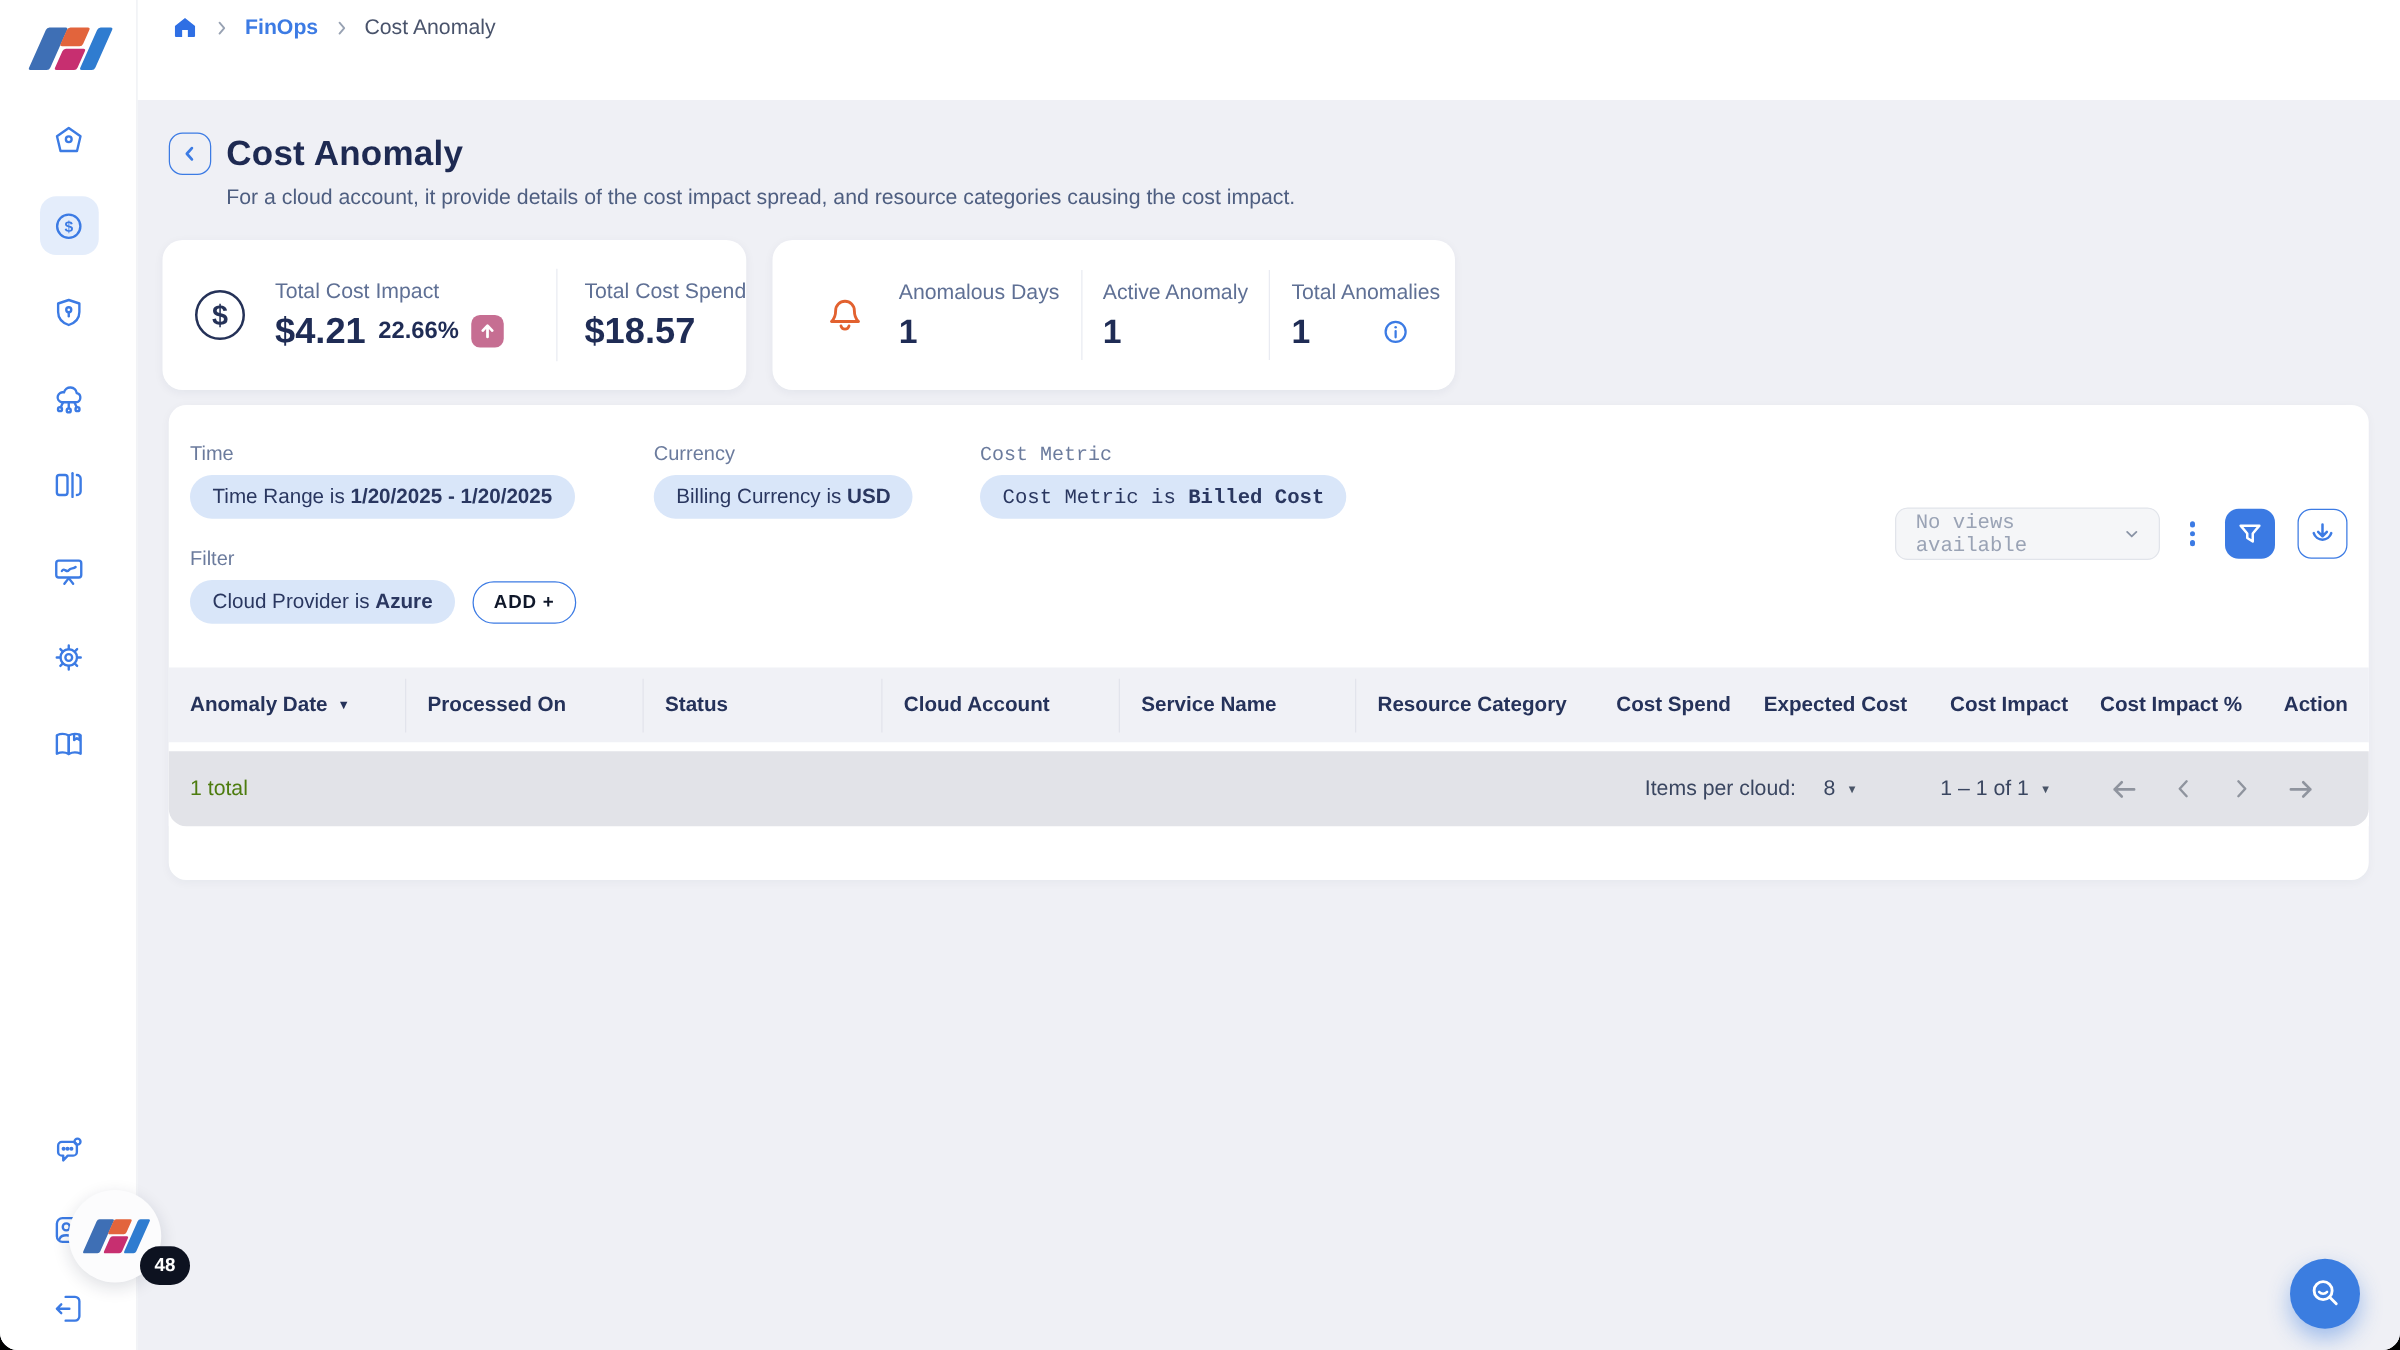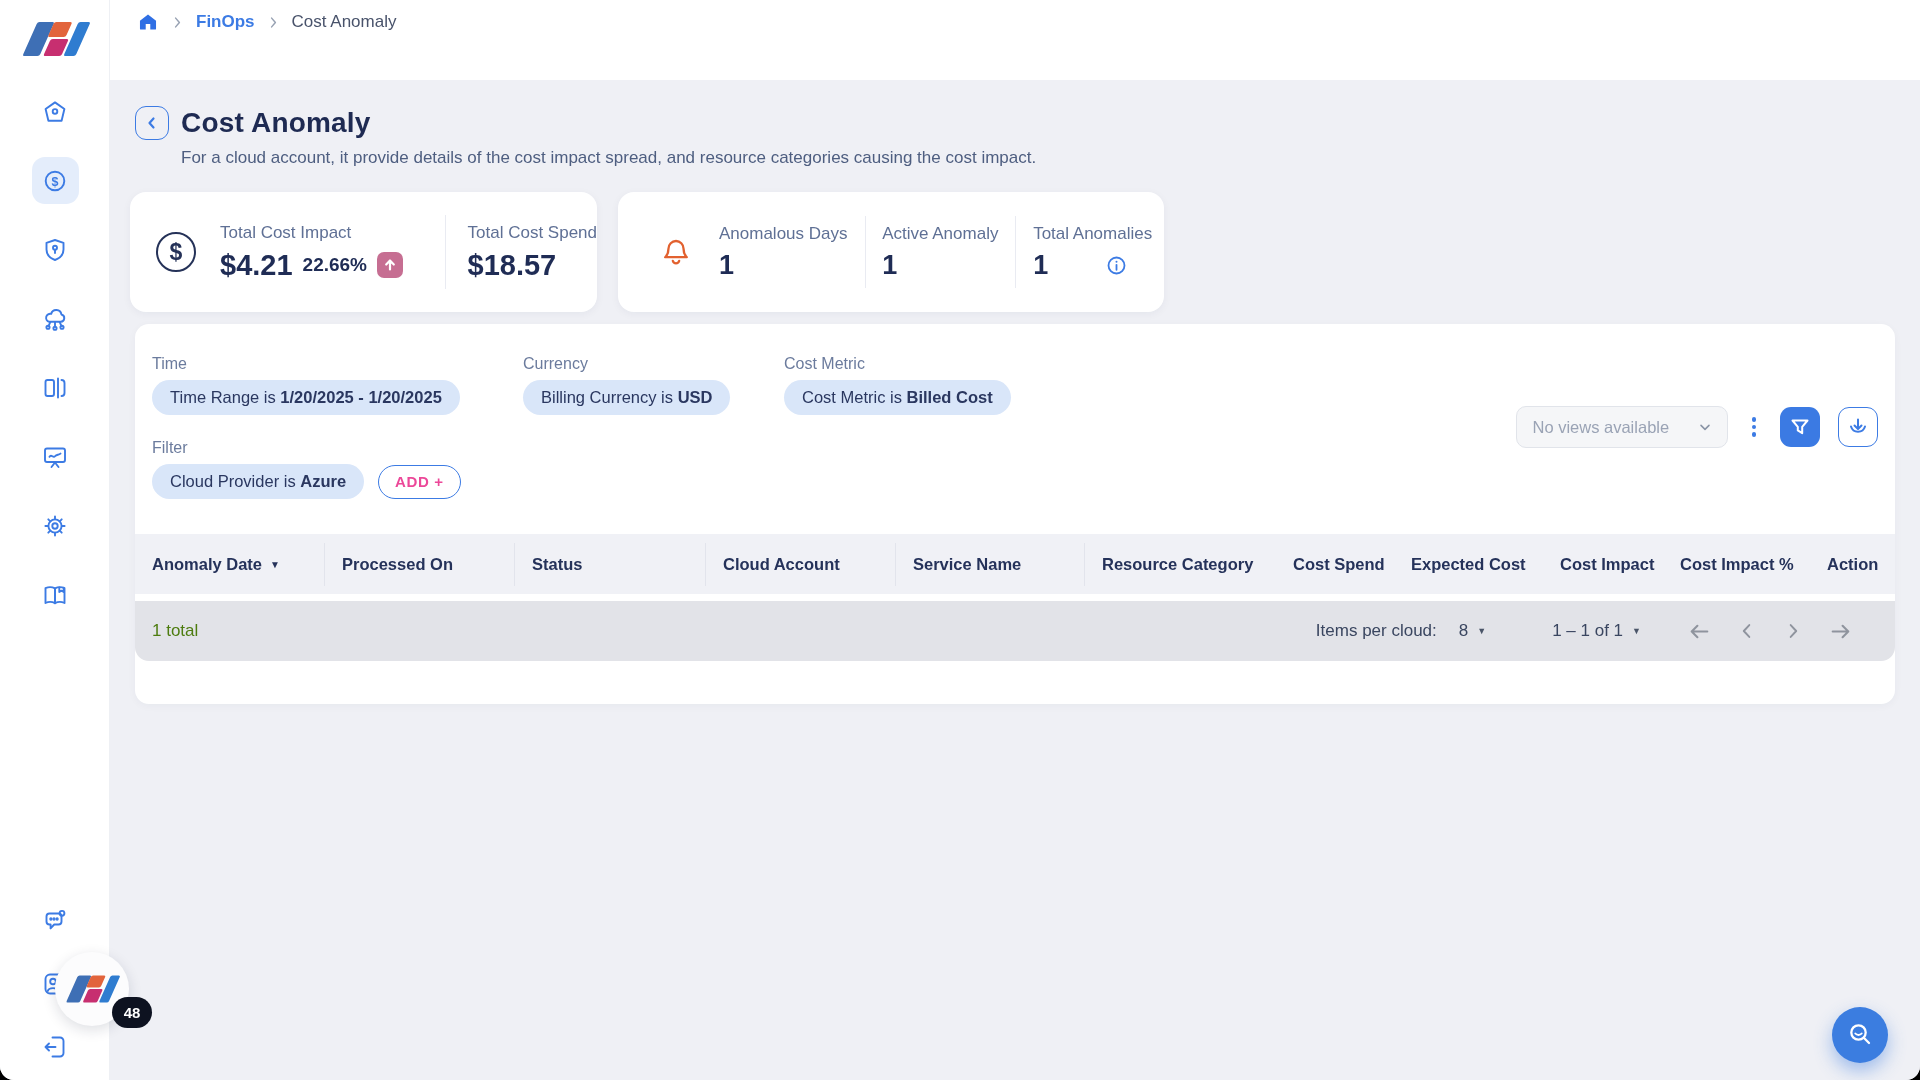--- a/index.html
+++ b/index.html
@@ -51,29 +51,29 @@
   .bell-wrap { margin-right:24px; display:flex; }
   .anom-sec1 { width:148px; }
   .anom-sec2 { width:158px; }
   .anom-sec3 { width:190px; }
   .one-val { font-size:27px; font-weight:700; color:#1F2C55; }
   .val-info-row { display:flex; align-items:center; gap:58px; }
 
   
   .filter-card { position:relative; margin:12px 0 0 25px; width:1760px; height:380px; background:#fff; border-radius:14px; box-shadow:0 2px 8px rgba(25,39,80,.04); }
   .fgroup { position:absolute; top:31px; }
-  .fg-time { left:17px; } .fg-cur { left:388px; } .fg-met { left:649px; }
+  .fg-time { left:17px; } .fg-cur { left:388px; } .fg-met { left:649px;font-family:Liberation Mono, monospace; }
   .fg-filter { position:absolute; top:115px; left:17px; }
   .flabel { font-size:16px; color:#6B7B9D; margin-bottom:7px; }
   .chip-row { display:flex; align-items:center; gap:14px; }
   .chip { height:35px; line-height:35px; background:#D9E6F9; border-radius:18px; padding:0 18px; font-size:16.5px; color:#2A3760; white-space:nowrap; cursor:pointer; }
   .chip b { font-weight:700; }
-  .add-btn { height:34px; border:1.7px solid #3C7BE4; border-radius:17px; background:#fff; color:#ec4899; font-size:15px; font-weight:700; letter-spacing:.6px; padding:0 16px; display:flex; align-items:center; cursor:pointer; font-family:inherit; }
+  .add-btn { height:34px; border:1.7px solid #3C7BE4; border-radius:17px; background:#fff; color:#0f172a; font-size:15px; font-weight:700; letter-spacing:.6px; padding:0 16px; display:flex; align-items:center; cursor:pointer; font-family:inherit; }
   .view-controls { position:absolute; top:82px; right:17px; display:flex; align-items:center; gap:18px; }
-  .views-select { width:212px; height:42px; background:#F5F6F8; border:1.5px solid #E1E4EA; border-radius:10px; display:flex; align-items:center; justify-content:space-between; padding:0 14px 0 16px; color:#9AA3B5; font-size:16.5px; cursor:pointer; }
+  .views-select { width:212px; height:42px; background:#F5F6F8; border:1.5px solid #E1E4EA; border-radius:10px; display:flex; align-items:center; justify-content:space-between; padding:0 14px 0 16px; color:#9AA3B5; font-size:16.5px; cursor:pointer;font-family:Liberation Mono, monospace; }
   .kebab { display:flex; flex-direction:column; gap:3px; padding:4px 6px; cursor:pointer; }
   .kebab i { width:4.5px; height:4.5px; border-radius:50%; background:#3C7BE4; }
   .icon-btn { width:40px; height:40px; border-radius:11px; display:flex; align-items:center; justify-content:center; cursor:pointer; }
   .btn-funnel { background:#3B7AE3; }
   .btn-download { background:#fff; border:1.7px solid #3C7BE4; }
 
   
   .tbl { position:absolute; left:0; right:0; top:210px; }
   .tbl-grid { display:grid; grid-template-columns:190px 190px 191px 190px 189px 191px 118px 149px 120px 147px 1fr; align-items:center; }
   .thead { background:#F0F1F6; height:60px; }

